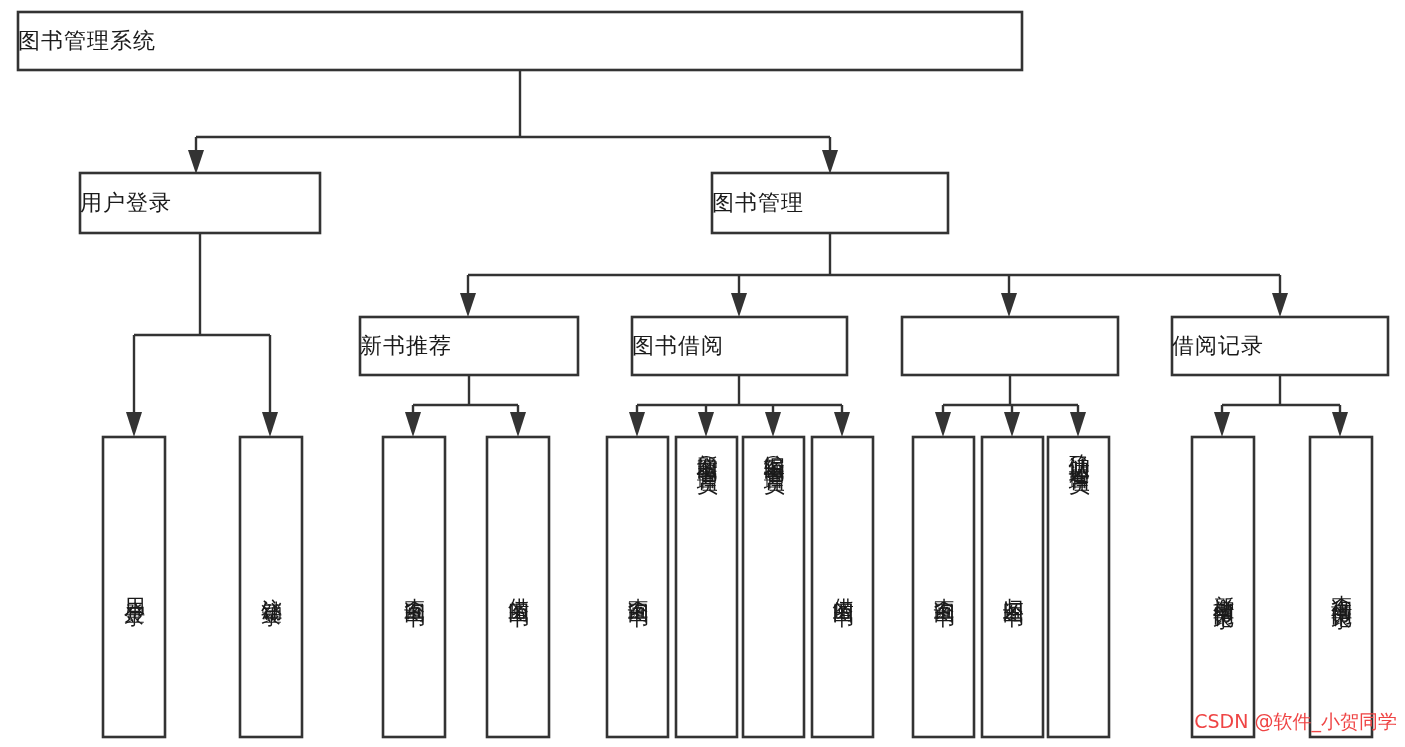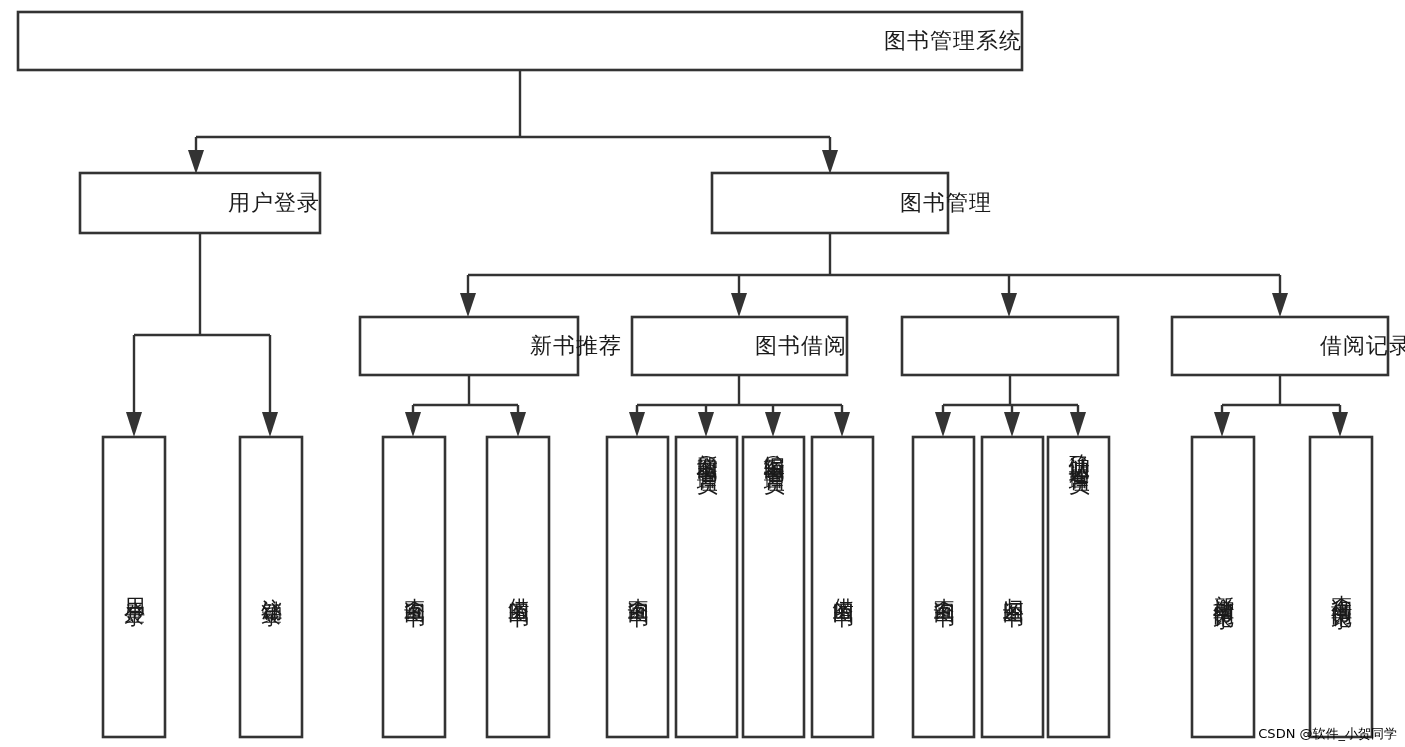--- a/index.html
+++ b/index.html
@@ -54,37 +54,37 @@
     line-height: 1.32;
     letter-spacing: 3px;
     color: #1a1a1a;
     white-space: nowrap;
     text-align: center;
   }
   .hlabel-wrap {
     position: absolute;
     display: flex;
     align-items: center;
-    justify-content: flex-end;
+    justify-content: flex-start;
     pointer-events: none;
   }
   .hlabel-text {
     font-family: "DejaVu Sans", "Liberation Sans", sans-serif;
     font-size: 22px;
     color: #1a1a1a;
     white-space: nowrap;
     letter-spacing: 1px;
   }
   #watermark {
     position: absolute;
     right: 8px;
-    bottom: 4px;
-    font-family: "DejaVu Sans", "Liberation Sans", sans-serif;
-    font-size: 13px;
-    color: #000000;
+    bottom: 12px;
+    font-family: "DejaVu Sans", "Liberation Sans", sans-serif;
+    font-size: 19px;
+    color: #ef4444;
     white-space: nowrap;
     pointer-events: none;
   }
 </style>
 </head>
 <body>
 
 <div id="canvas">
 
   <svg id="diagram" viewBox="0 0 1405 747">
@@ -182,21 +182,21 @@
   </div>
 
   <div class="hlabel-wrap" style="left:80px; top:173px; width:240px; height:60px;">
     <span class="hlabel-text">用户登录</span>
   </div>
 
   <div class="hlabel-wrap" style="left:712px; top:173px; width:280px; height:60px;">
     <span class="hlabel-text">图书管理</span>
   </div>
 
-  <div class="hlabel-wrap" style="left:360px; top:317px; width:242px; height:58px;margin-left:20px;">
+  <div class="hlabel-wrap" style="left:360px; top:317px; width:242px; height:58px;">
     <span class="hlabel-text">新书推荐</span>
   </div>
 
   <div class="hlabel-wrap" style="left:632px; top:317px; width:215px; height:58px;">
     <span class="hlabel-text">图书借阅</span>
   </div>
 
 
   <div class="hlabel-wrap" style="left:1172px; top:317px; width:240px; height:58px;">
     <span class="hlabel-text">借阅记录</span>

